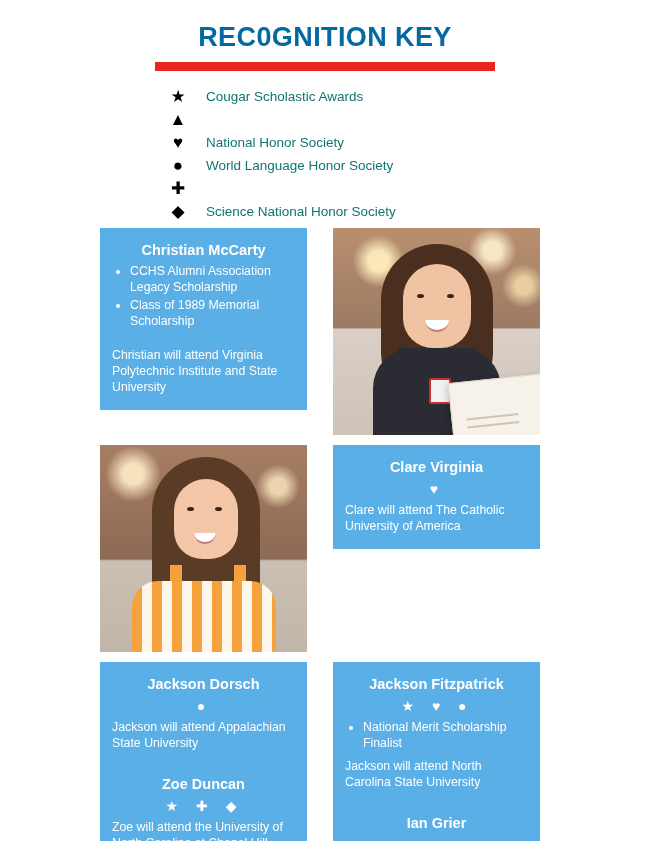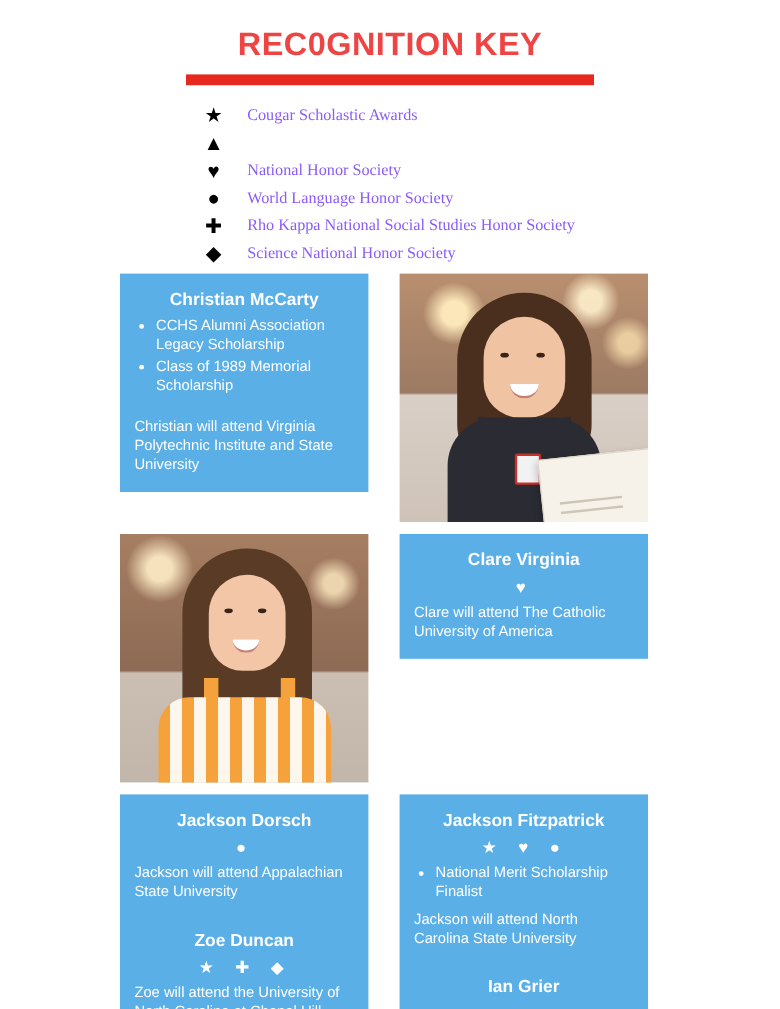--- a/index.html
+++ b/index.html
@@ -19,21 +19,21 @@
     width: 650px;
     height: 841px;
     box-sizing: border-box;
   }
 
   
   .title {
     text-align: center;
     font-size: 27px;
     font-weight: bold;
-    color: #ef4444;
+    color: #0369a1;
     letter-spacing: 0.4px;
     margin-top: 22px;
     font-family: "Liberation Sans", sans-serif;
   }
   .title-rule {
     width: 340px;
     height: 9px;
     background: #e8281f;
     margin: 9px auto 0 auto;
   }
@@ -55,22 +55,21 @@
   .legend-sym {
     width: 56px;
     text-align: center;
     font-size: 17px;
     line-height: 1;
     color: #000;
     flex: 0 0 56px;
   }
   .legend-label {
     font-size: 13.5px;
-    color: #8b5cf6;
-    font-family: Liberation Serif, serif;
+    color: #0f766e;
   }
 
   
   .grid {
     position: absolute;
     left: 100px;
     top: 206px;
     width: 440px;
   }
   .row {
@@ -283,21 +282,20 @@
     <li class="legend-row">
       <span class="legend-sym">♥</span>
       <span class="legend-label">National Honor Society</span>
     </li>
     <li class="legend-row">
       <span class="legend-sym">●</span>
       <span class="legend-label">World Language Honor Society</span>
     </li>
     <li class="legend-row">
       <span class="legend-sym">✚</span>
-      <span class="legend-label">Rho Kappa National Social Studies Honor Society</span>
     </li>
     <li class="legend-row">
       <span class="legend-sym">◆</span>
       <span class="legend-label">Science National Honor Society</span>
     </li>
   </ul>
 
   <div class="grid">
 
     <div class="row">

